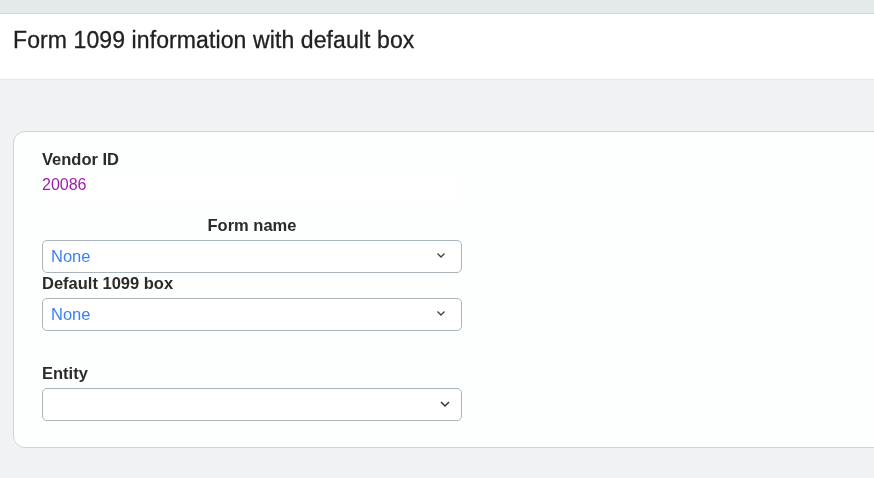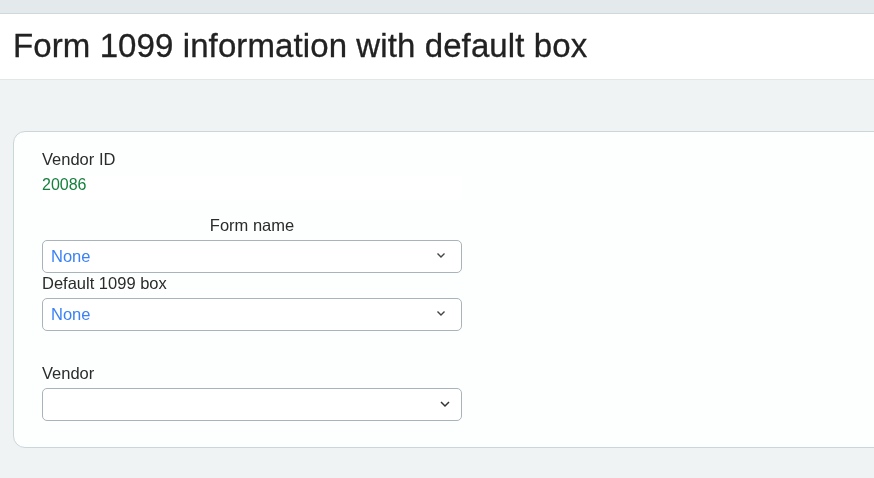--- a/index.html
+++ b/index.html
@@ -14,38 +14,38 @@
       background: #e4e9ec;
       border-bottom: 1px solid #cfd8dd;
     }
     .header {
       position: absolute; left: 0; top: 14px; width: 874px; height: 66px;
       background: #ffffff;
       border-bottom: 1px solid #e1e6e9;
     }
     .page-title {
       position: absolute; left: 13px; top: 13px;
-      font-size: 33px; font-weight: normal; color: #222;
+      font-size: 23px; font-weight: normal; color: #222;
       letter-spacing: 0.1px;
       -webkit-text-stroke: 0.3px #222;
     }
     .card {
       position: absolute; left: 13px; top: 131px; width: 880px; height: 317px;
       background: #fdfefe;
       border: 1px solid #ccd5da;
       border-radius: 12px;
     }
     .field { position: absolute; left: 28px; width: 420px; }
     .field-label {
-      font-size: 16.5px; font-weight: normal; color: #2b2b2b;
+      font-size: 16.5px; font-weight: bold; color: #2b2b2b;
       height: 22px; line-height: 22px;
     }
     .readonly-value {
       margin-top: 6px; height: 24px; line-height: 18px;
-      font-size: 16px; color: #15803d;
+      font-size: 16px; color: #a21caf;
       background: #ffffff;
       width: 420px;
     }
     .select {
       position: relative; margin-top: 4px;
       width: 420px; height: 33px;
       background: #ffffff;
       border: 1px solid #a9b4ba;
       border-radius: 5px;
       cursor: pointer;
@@ -93,21 +93,21 @@
       <span class="select-value">None</span>
       <span class="chevron">
         <svg width="10" height="10" viewBox="0 0 10 10">
             <path d="M1.5 3.5 L5 7 L8.5 3.5" fill="none" stroke="#444" stroke-width="1.4"></path>
           </svg>
       </span>
     </div>
   </div>
 
   <div class="field" style="top:230px;">
-    <div class="field-label">Vendor</div>
+    <div class="field-label">Entity</div>
     <div class="select">
       <span class="select-value"></span>
       <span class="chevron" style="right:10px; top:9px; width:12px; height:12px;">
         <svg width="12" height="12" viewBox="0 0 12 12">
             <path d="M2 4 L6 8 L10 4" fill="none" stroke="#333" stroke-width="1.5"></path>
           </svg>
       </span>
     </div>
   </div>
 

